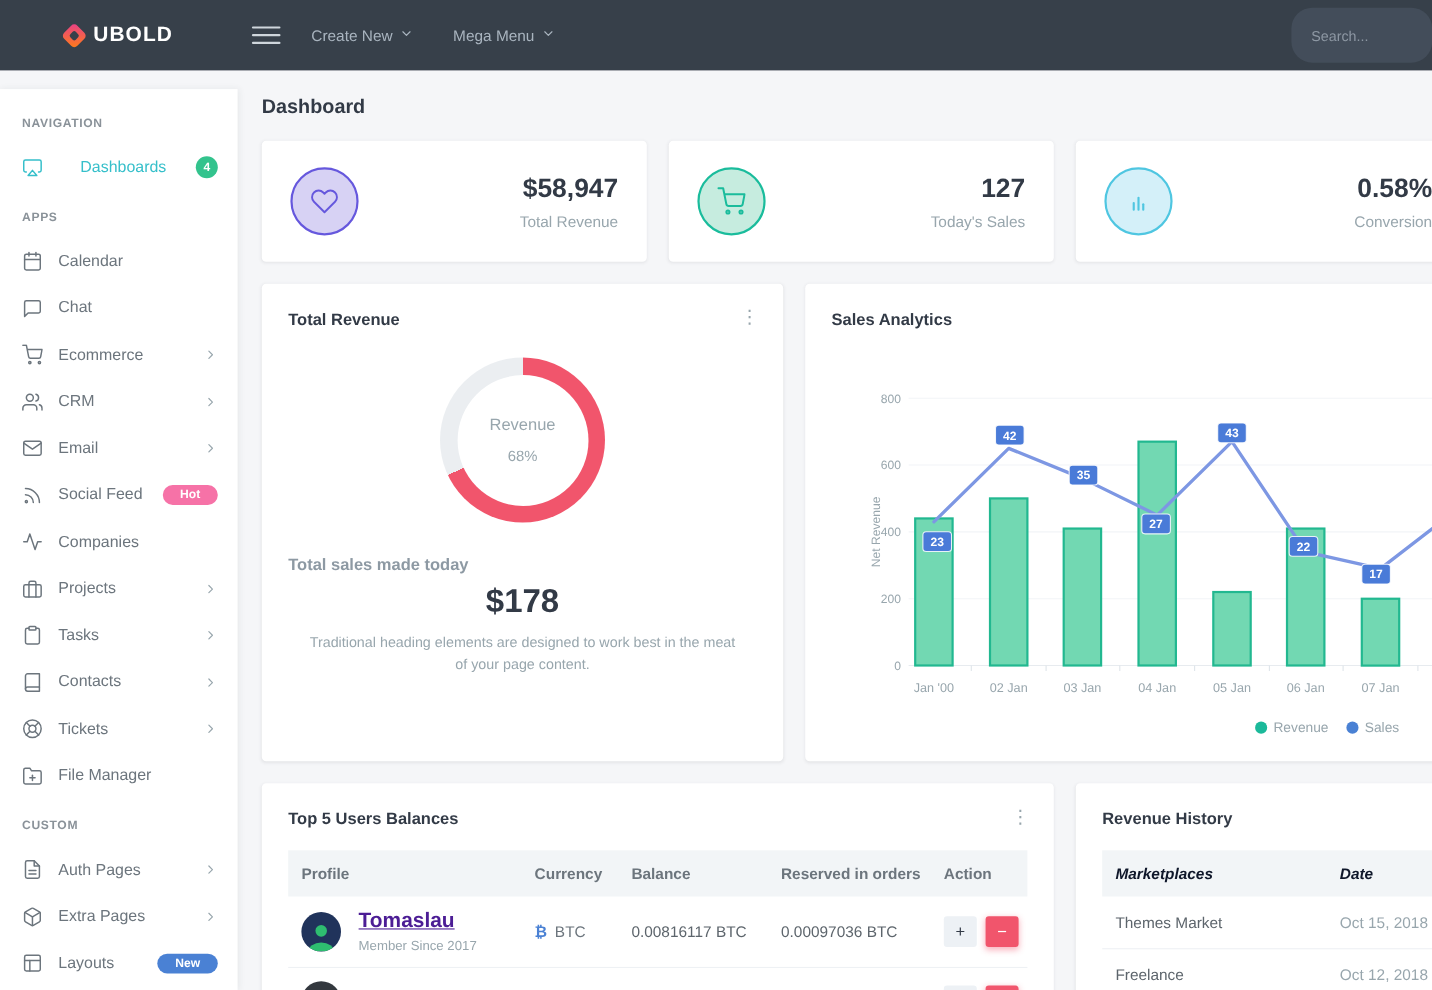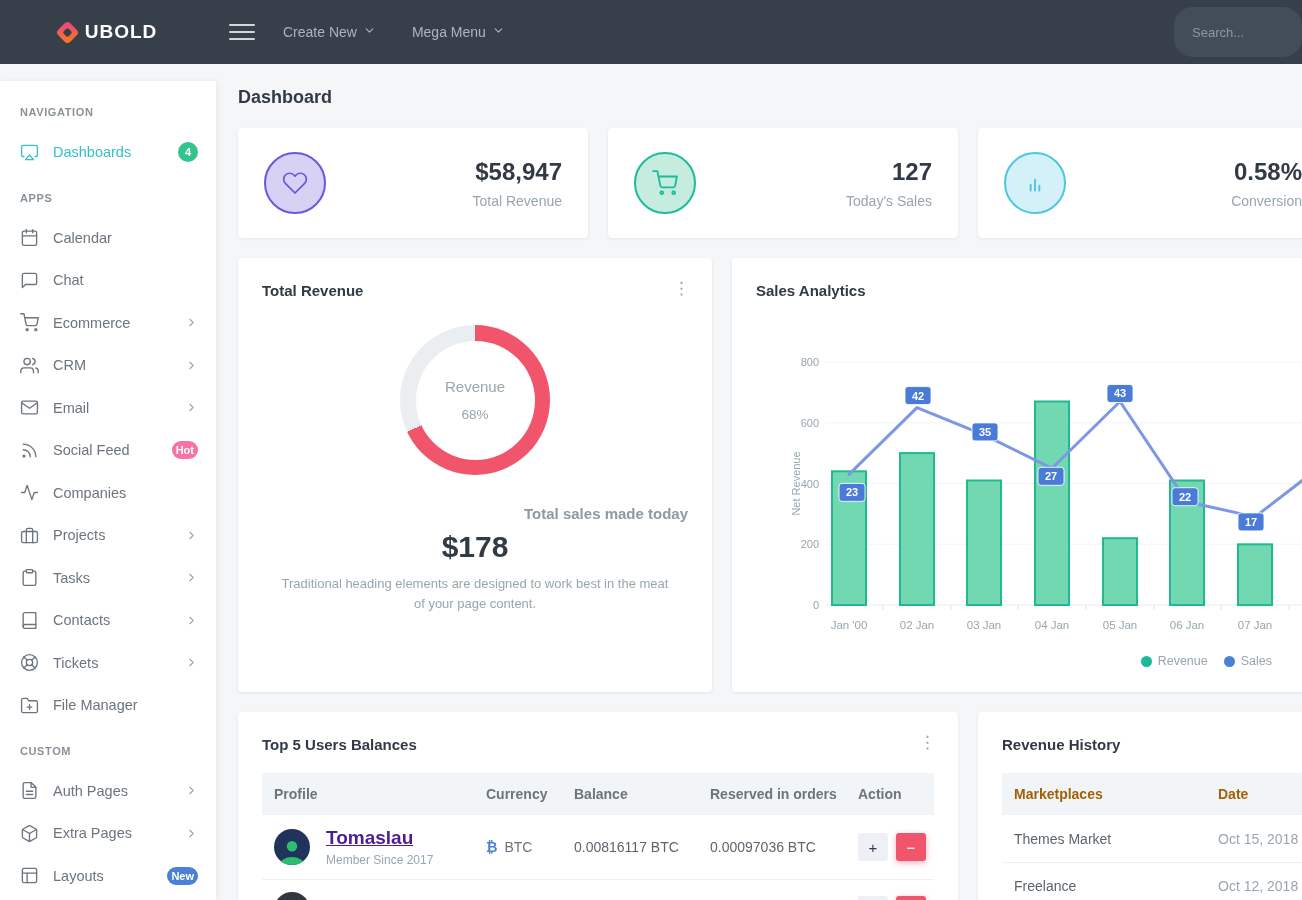--- a/index.html
+++ b/index.html
@@ -23,21 +23,21 @@
 
   
   .sidebar { position:absolute; top:81px; left:0; width:216px; bottom:0; background:#ffffff; box-shadow:1px 0 6px rgba(50,58,70,.08); z-index:10; overflow:hidden; }
   .menu-title { padding:19px 20px 13px; font-size:11px; line-height:11px; font-weight:bold; color:#8a9299; letter-spacing:.6px; text-transform:uppercase; }
   .menu-title.first { padding-top:26px; }
   .menu-item { height:42.5px; display:flex; align-items:center; padding:0 18px 0 20px; font-size:14.5px; color:#6c757d; cursor:pointer; }
   .menu-item .mi-icon { width:19px; height:19px; margin-right:14px; flex:0 0 auto; }
   .menu-item .mi-icon svg { width:19px; height:19px; display:block; }
   .menu-item .mi-label { flex:1; }
   .mi-arrow svg { width:13px; height:13px; display:block; color:#98a6ad; }
-  .badge { color:#fff; font-size:11px; font-weight:bold; border-radius:10px; padding:3px 4px; }
+  .badge { color:#fff; font-size:11px; font-weight:bold; border-radius:10px; padding:3px 16px; }
   .badge.round { width:20px; height:20px; padding:0; border-radius:50%; display:flex; align-items:center; justify-content:center; }
 
   
   .main { position:absolute; left:216px; top:64px; right:0; bottom:0; padding:0 22px; overflow:hidden; }
   .page-title { font-size:18px; line-height:18px; font-weight:bold; color:#323a46; margin:24px 0 22px; }
   .row { display:flex; gap:20px; width:max-content; }
 
   .stat-card { width:350px; height:110px; background:#fff; border-radius:4px; box-shadow:0 1px 3px rgba(50,58,70,.09); display:flex; align-items:center; justify-content:space-between; padding:0 26px; }
   .stat-circle { width:62px; height:62px; border-radius:50%; border:2px solid; display:flex; align-items:center; justify-content:center; }
   .stat-circle svg { width:26px; height:26px; }
@@ -50,21 +50,21 @@
   .dots-menu { position:absolute; right:22px; top:20px; color:#98a6ad; font-size:17px; cursor:pointer; user-select:none; }
 
   .charts-row { margin-top:20px; }
   .revenue-card { width:474px; height:434px; }
   .analytics-card { width:590px; height:434px; }
 
   .donut { width:150px; height:150px; border-radius:50%; margin:26px auto 0; display:flex; align-items:center; justify-content:center; }
   .donut-hole { width:119px; height:119px; border-radius:50%; background:#fff; display:flex; flex-direction:column; align-items:center; justify-content:center; gap:12px; }
   .donut-label { font-size:15px; color:#98a6ad; }
   .donut-percent { font-size:13.5px; color:#98a6ad; }
-  .tr-subtitle { text-align:right; font-size:15px; font-weight:bold; color:#8d99a3; margin-top:30px; }
+  .tr-subtitle { text-align:left; font-size:15px; font-weight:bold; color:#8d99a3; margin-top:30px; }
   .tr-amount { text-align:center; font-size:30px; font-weight:600; color:#323a46; margin-top:8px; }
   .tr-desc { text-align:center; font-size:13px; color:#98a6ad; line-height:1.55; width:390px; margin:10px auto 0; }
   .tr-stats { display:flex; justify-content:space-between; padding:0 46px 0 62px; margin-top:26px; }
   .tr-stat { text-align:center; }
   .tr-stat-label { font-size:13.5px; color:#98a6ad; margin-bottom:10px; }
   .tr-stat-value { font-size:15px; font-weight:bold; color:#323a46; }
   .tr-stat-value .arrow { font-weight:normal; margin-right:4px; }
 
   .chart-box { position:absolute; left:58px; top:84px; width:540px; height:312px; }
   .legend { position:absolute; right:50px; bottom:24px; display:flex; gap:16px; align-items:center; }
@@ -90,21 +90,21 @@
   .cur-cell { display:flex; align-items:center; gap:7px; font-size:14px; color:#6c757d; }
   .cur-sym { color:#4a81d4; font-weight:bold; font-size:14px; }
   .num-cell { font-size:14px; color:#5d656c; }
   .action-cell { display:flex; gap:8px; }
   .btn-sq { width:30px; height:28px; border:none; border-radius:3px; font-size:15px; cursor:pointer; font-family:inherit; line-height:1; }
   .btn-plus { background:#edf1f5; color:#323a46; }
   .btn-minus { background:#f1556c; color:#fff; box-shadow:0 2px 6px rgba(241,85,108,.45); }
 
   .h-grid { display:grid; grid-template-columns:204px 1fr; align-items:center; }
   .h-head { margin-top:20px; background:#f2f5f7; height:42px; }
-  .h-head .cell { font-size:14px; font-weight:600; color:#a16207; }
+  .h-head .cell { font-size:14px; font-weight:600; color:#0f172a;font-style:italic; }
   .h-row { height:47px; }
   .h-row + .h-row { border-top:1px solid #eef1f4; }
   .h-market { font-size:14px; font-weight:500; color:#5d656c; }
   .h-date { font-size:14px; color:#98a6ad; }
 
   text { font-family:"Liberation Sans", sans-serif; }
 </style>
 </head>
 <body>
 
@@ -137,21 +137,21 @@
       </div>
     </div>
   <div class="search-wrap">
     <input class="search-input" type="text" placeholder="Search..." style="">
   </div>
 </div>
 
 <div class="sidebar">
   <div id="side-nav">
       <div class="menu-title first">NAVIGATION</div>
-      <div class="menu-item" style="color: rgb(53, 191, 202);">
+      <div class="menu-item" style="color: rgb(53, 191, 202); gap: 20px;">
         <span class="mi-icon">
           <svg viewBox="0 0 24 24" fill="none" stroke="currentColor" stroke-width="1.7" stroke-linecap="round" stroke-linejoin="round">
             <path d="M5 17H4a2 2 0 0 1-2-2V5a2 2 0 0 1 2-2h16a2 2 0 0 1 2 2v10a2 2 0 0 1-2 2h-1"></path>
             <polygon points="12 15 17 21 7 21 12 15"></polygon>
           </svg>
         </span>
                 <span class="mi-label">Dashboards</span>
         <span class="badge round" style="background:#33c38d">4</span>
       </div>
       <div class="menu-title">APPS</div>

